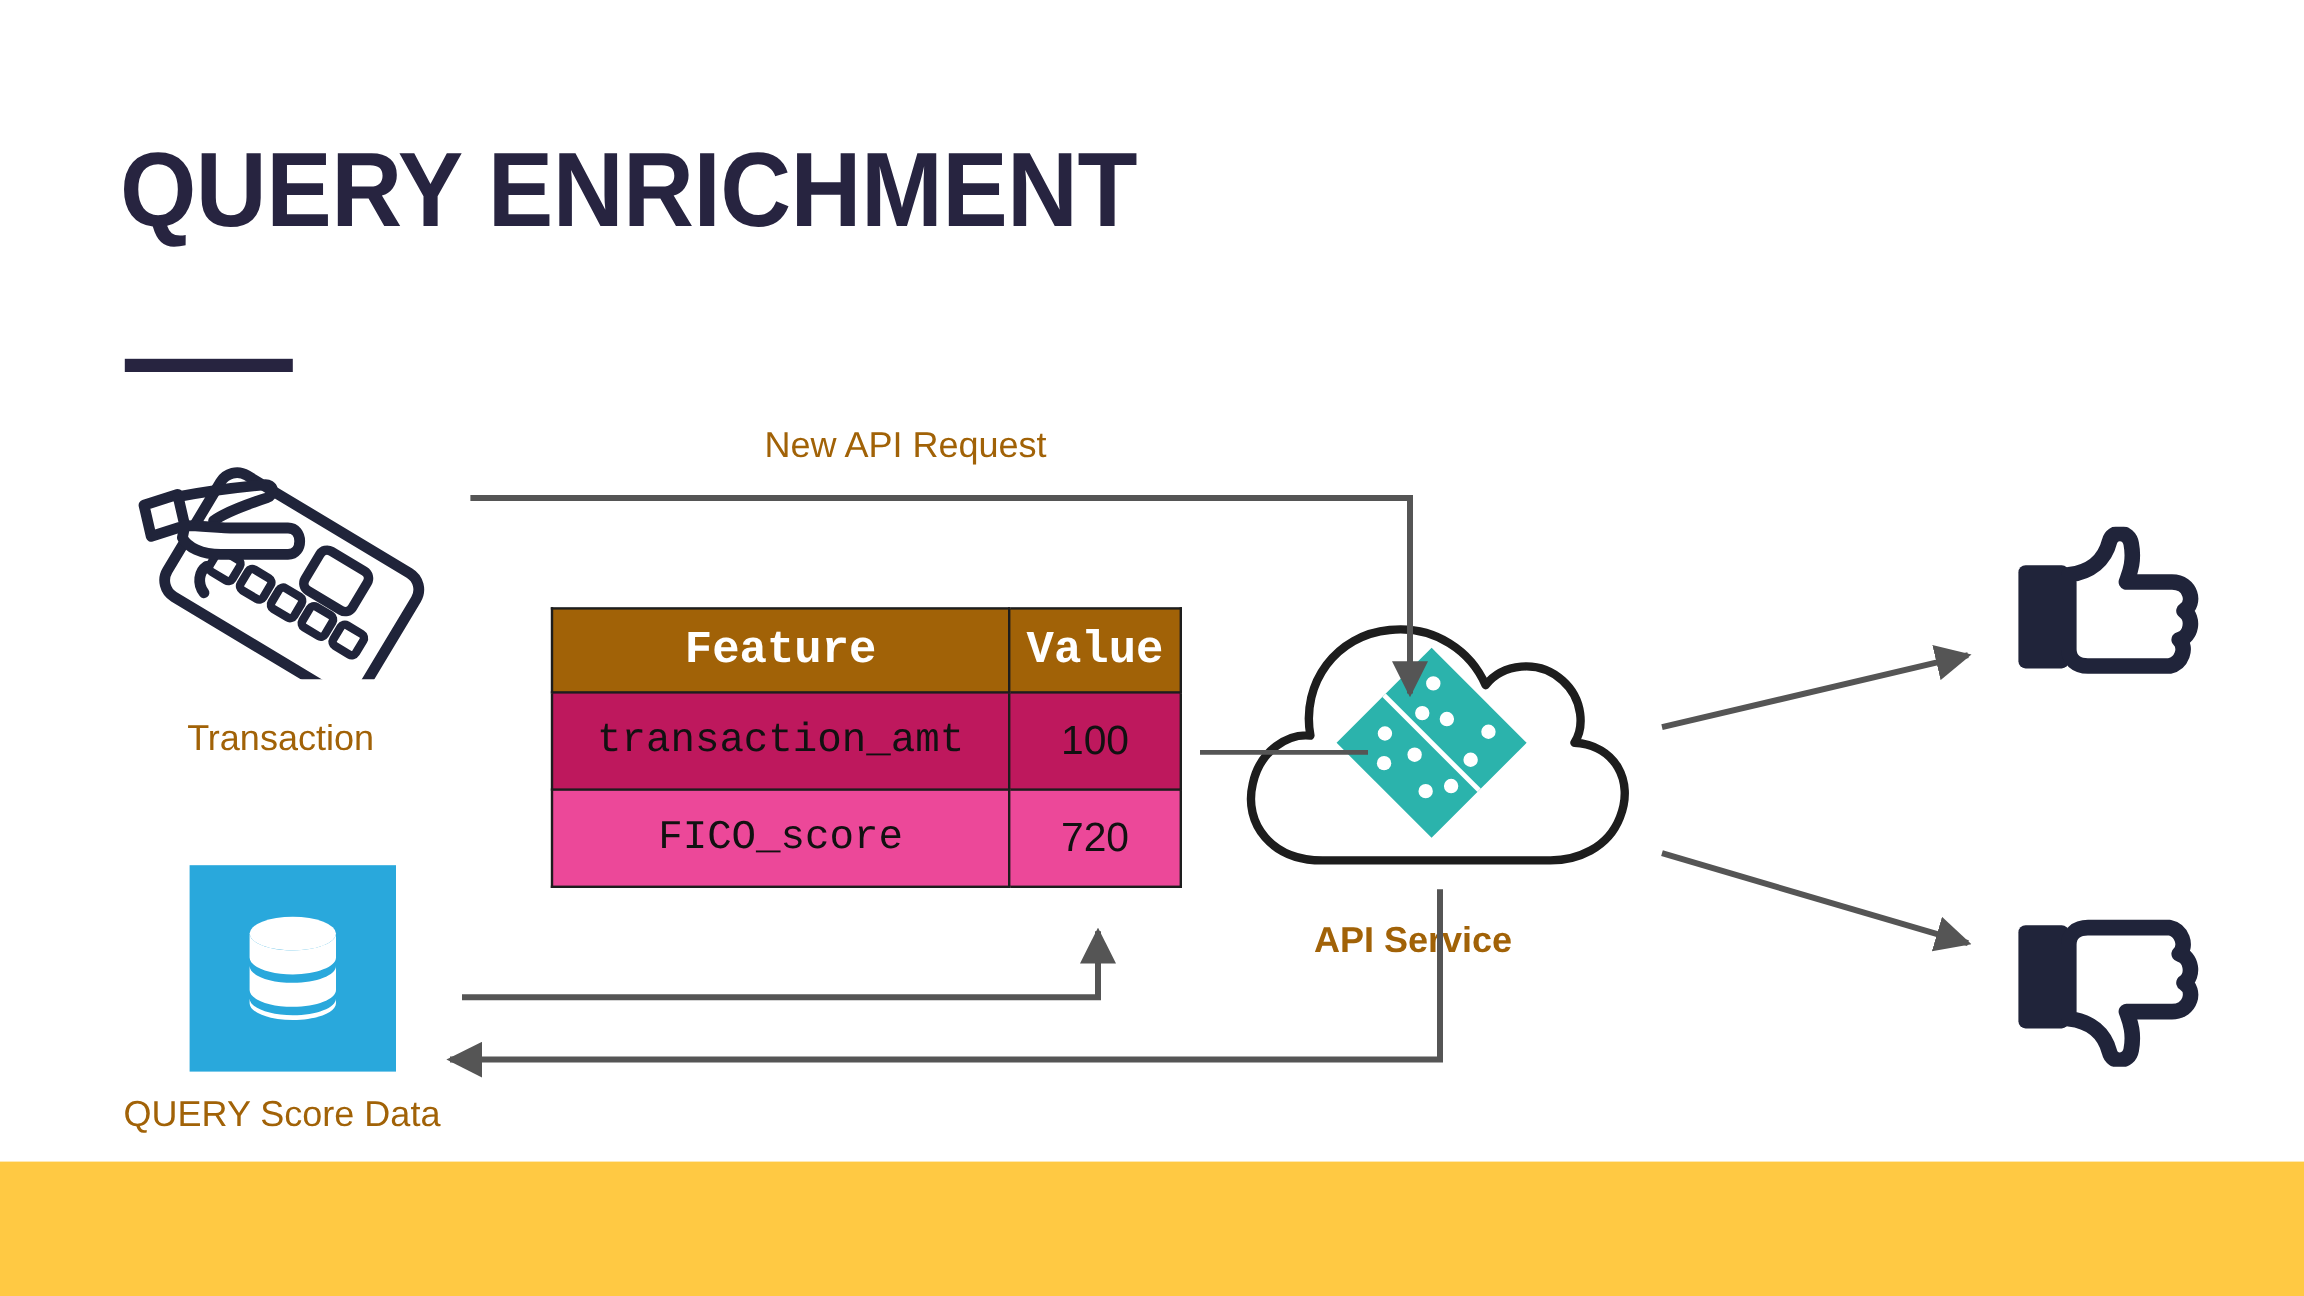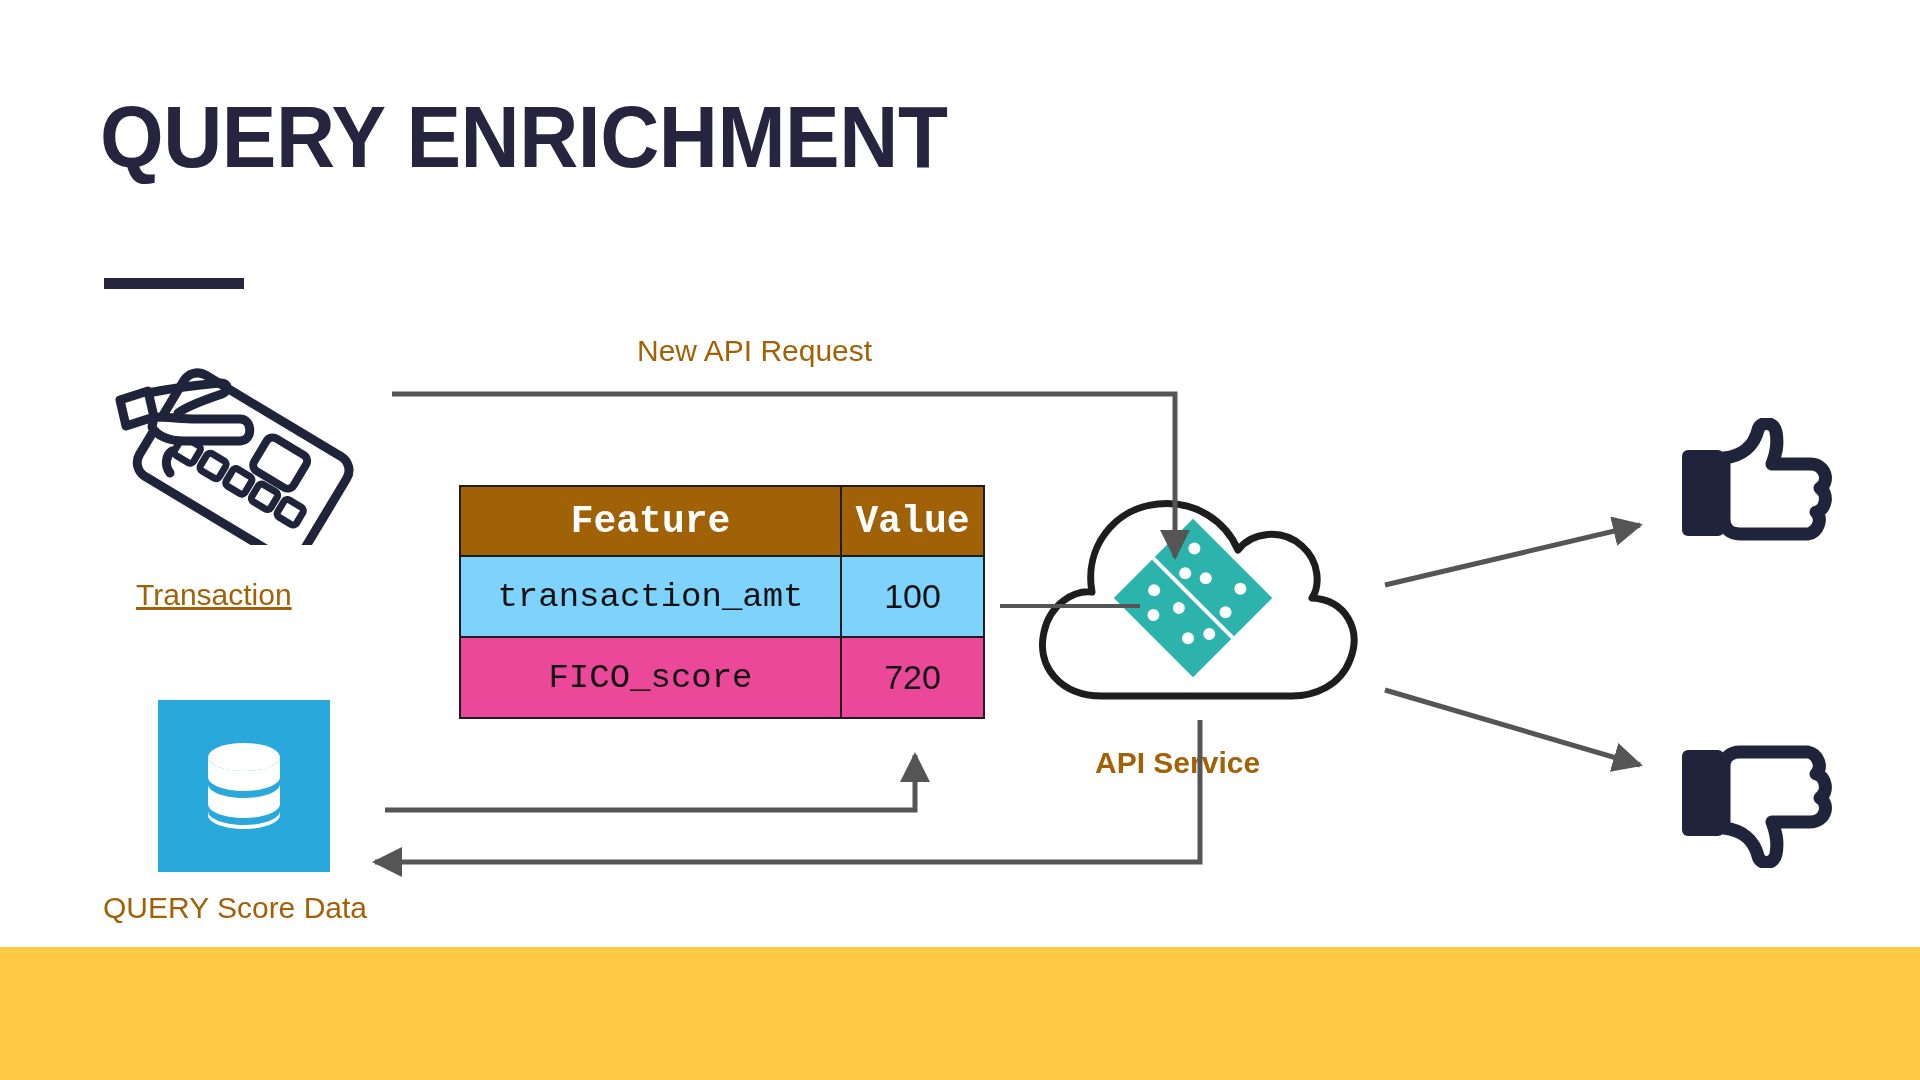--- a/index.html
+++ b/index.html
@@ -14,20 +14,21 @@
     overflow: hidden;
     font-family: "Liberation Sans", sans-serif;
     -webkit-font-smoothing: antialiased;
   }
 
   
   #slide {
     position: absolute;
     inset: 0;
     background: #ffffff;
+    margin-top: 21px;
   }
 
   
   #page-title {
     position: absolute;
     left: 100px;
     top: 93px;
     font-family: "Liberation Sans Narrow", "Liberation Sans", sans-serif;
     font-size: 88px;
     font-weight: 700;
@@ -68,21 +69,21 @@
   .node-label.bold { font-weight: 700; }
 
   
   #transaction-icon {
     position: absolute;
     left: 108px;
     top: 355px;
     width: 262px;
     height: 190px;
   }
-  #transaction-label { left: 136px; top: 580px; text-decoration: underline; }
+  #transaction-label { left: 156px; top: 580px; }
 
   
   #database-tile {
     position: absolute;
     left: 158px;
     top: 700px;
     width: 172px;
     height: 172px;
     background: #29A8DC;
   }
@@ -122,21 +123,21 @@
   #feature-table td.cell-feature {
     font-family: "Liberation Mono", "DejaVu Sans Mono", monospace;
     font-size: 34px;
     color: #111111;
   }
   #feature-table td.cell-value {
     font-family: "Liberation Sans", sans-serif;
     font-size: 34px;
     color: #111111;
   }
-  #feature-table tbody tr.row-alt td { background: #7dd3fc; }
+  #feature-table tbody tr.row-alt td { background: #be185d; }
   #feature-table tbody tr.row-plain td { background: #ec4899; }
 
   
   #cloud-group {
     position: absolute;
     left: 1030px;
     top: 470px;
     width: 330px;
     height: 250px;
   }

